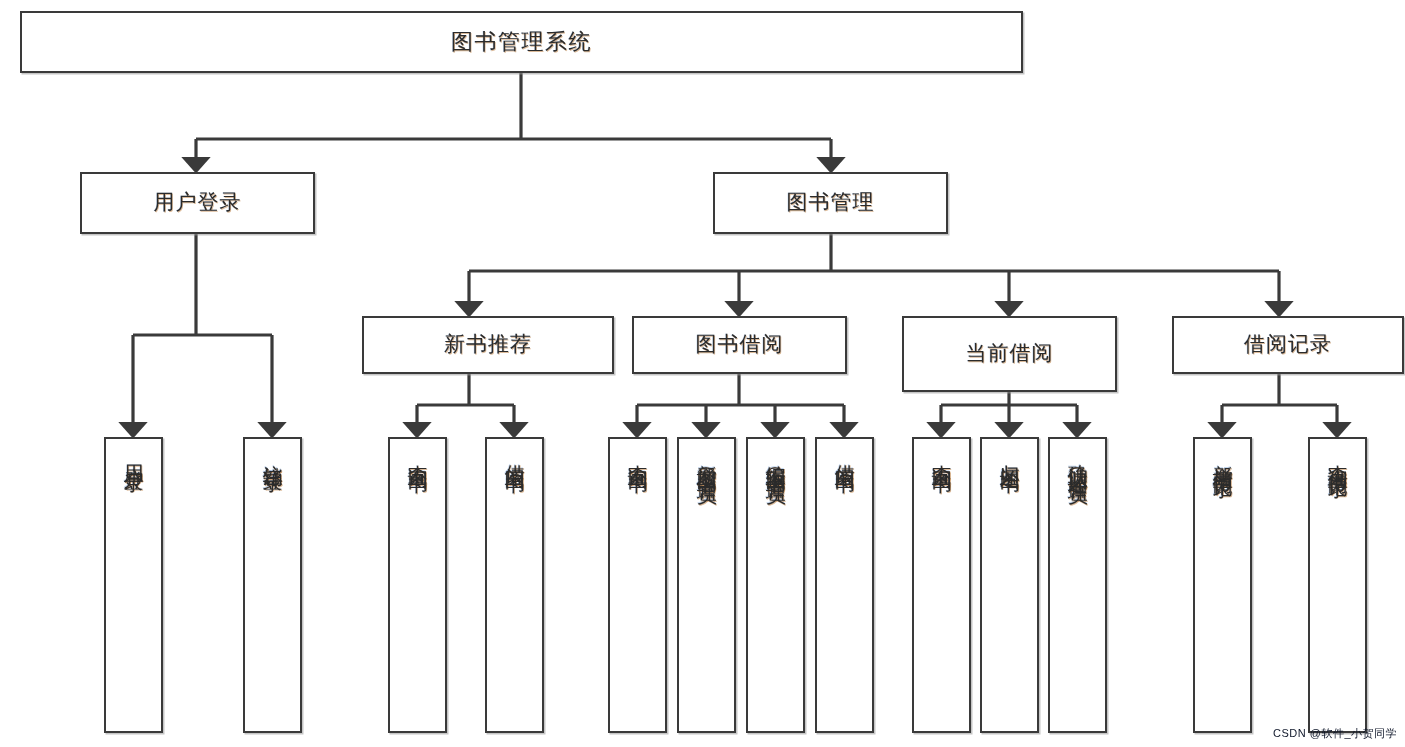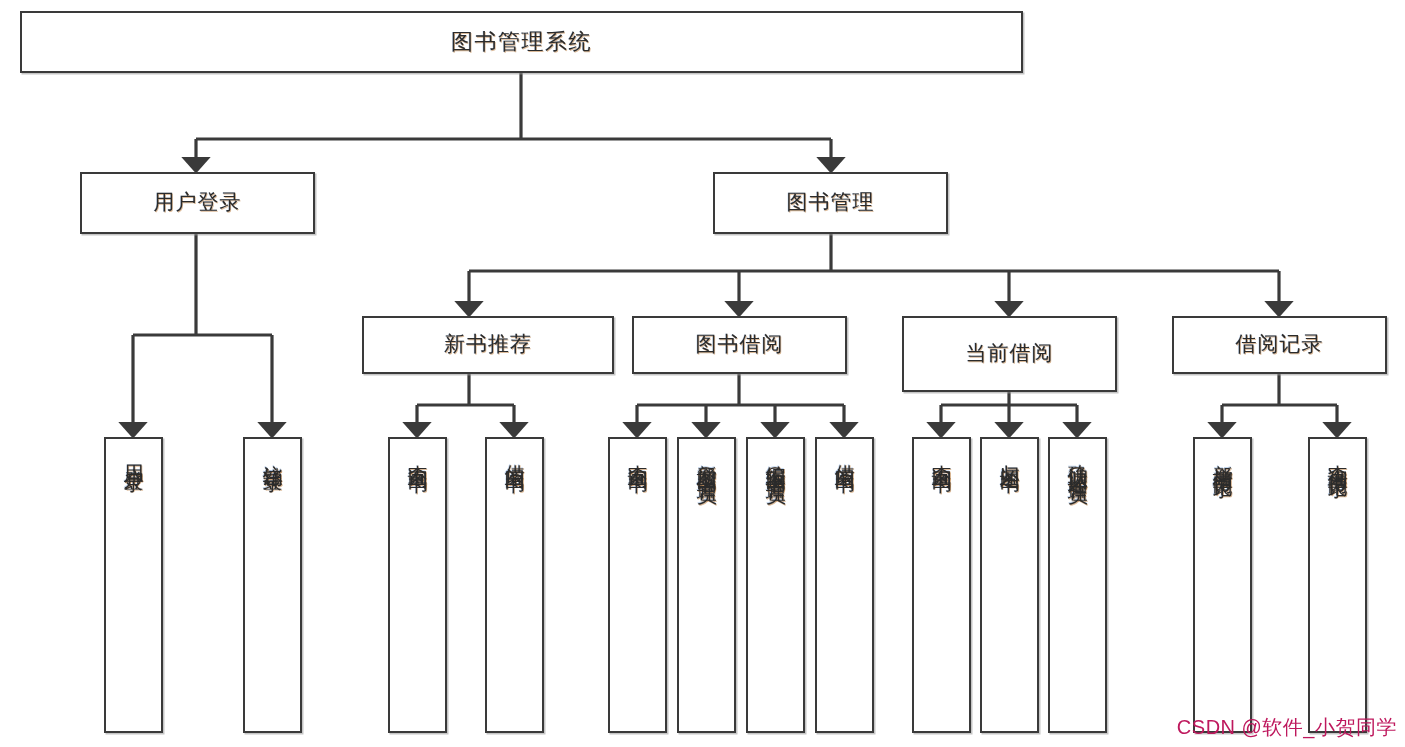--- a/index.html
+++ b/index.html
@@ -35,22 +35,22 @@
   .v-node .lbl{
     writing-mode:vertical-rl;
     text-orientation:upright;
     font-size:20px;
     line-height:1.18;
     letter-spacing:3px;
   }
   .watermark{
     position:absolute;
     right:8px;bottom:6px;
-    font-size:20px;
-    color:#be185d;
+    font-size:11px;
+    color:#0f172a;
     letter-spacing:0.5px;
     white-space:pre;
   }
 </style>
 </head>
 <body>
 
 <div id="canvas">
 
   <svg id="wires" viewBox="0 0 1405 747">
@@ -119,21 +119,21 @@
 
   <div class="node h-node" style="left:362px;top:316px;width:252px;height:58px;">
     <span class="lbl">新书推荐</span>
   </div>
   <div class="node h-node" style="left:632px;top:316px;width:215px;height:58px;">
     <span class="lbl">图书借阅</span>
   </div>
   <div class="node h-node" style="left:902px;top:316px;width:215px;height:76px;">
     <span class="lbl">当前借阅</span>
   </div>
-  <div class="node h-node" style="left:1172px;top:316px;width:215px;height:58px;">
+  <div class="node h-node" style="left:1172px;top:316px;width:232px;height:58px;">
     <span class="lbl">借阅记录</span>
   </div>
 
   <div class="node v-node" style="left:104px;top:437px;width:59px;height:296px;">
     <span class="lbl">用户登录</span>
   </div>
   <div class="node v-node" style="left:243px;top:437px;width:59px;height:296px;">
     <span class="lbl">注销登录</span>
   </div>
 

